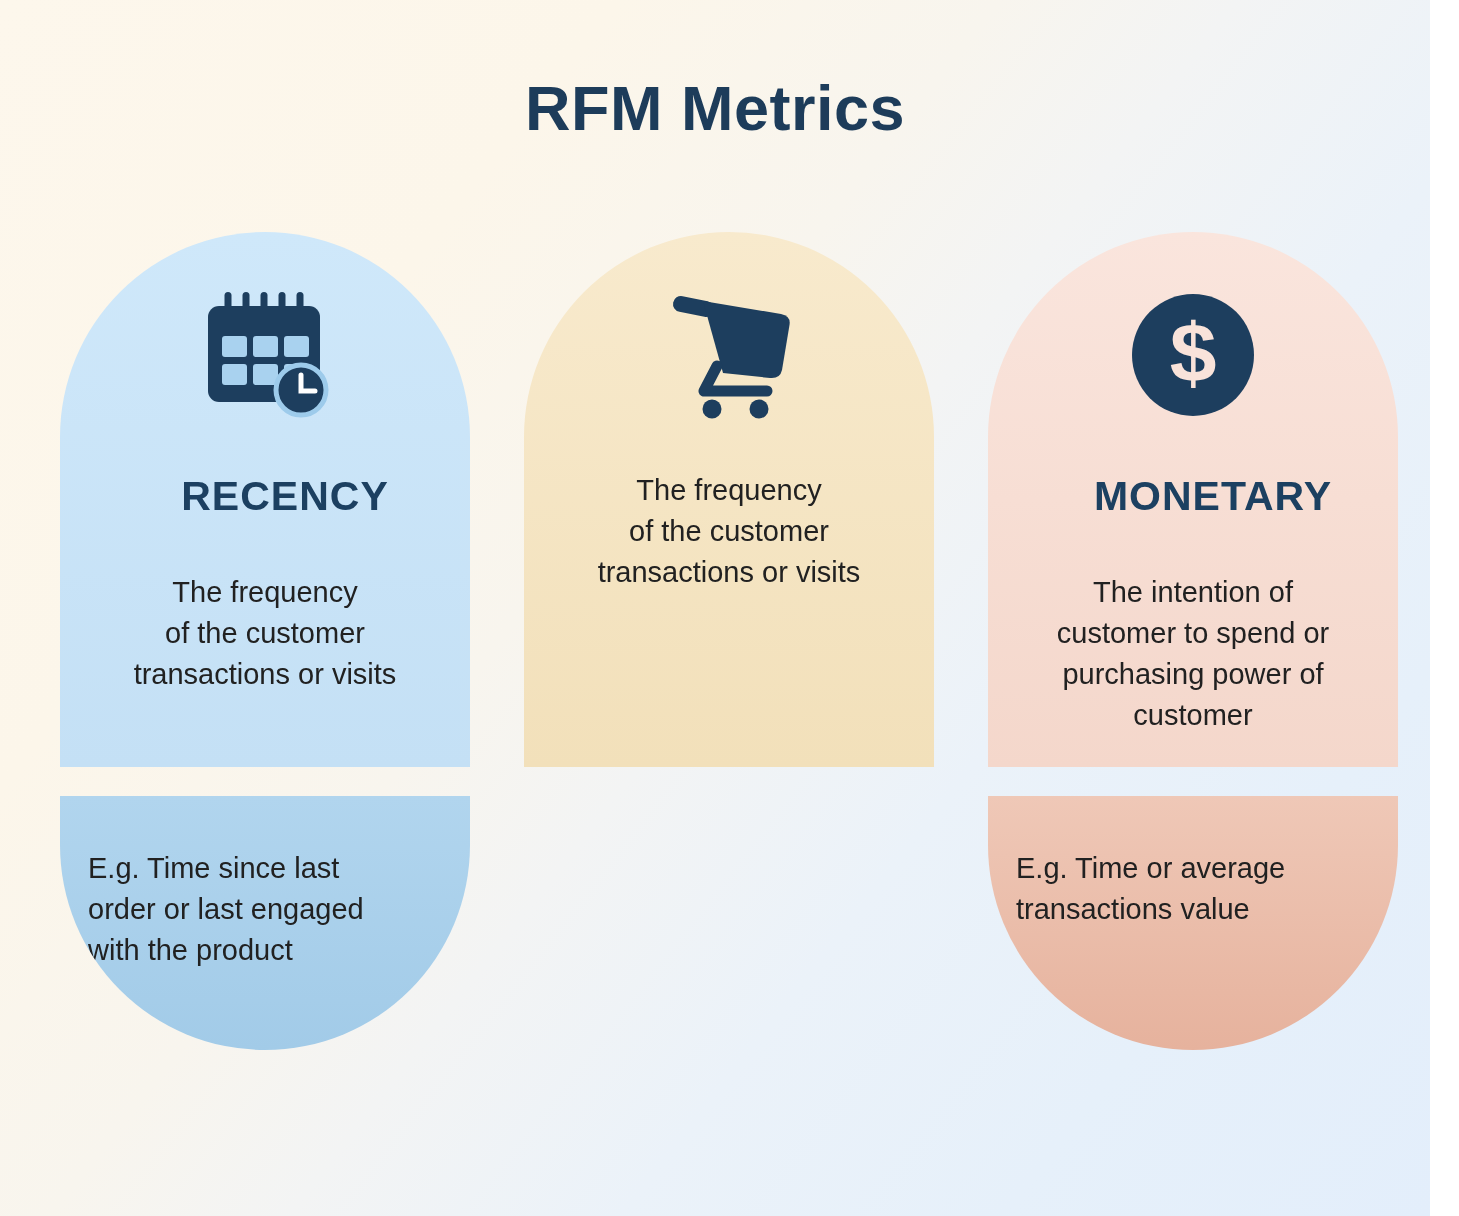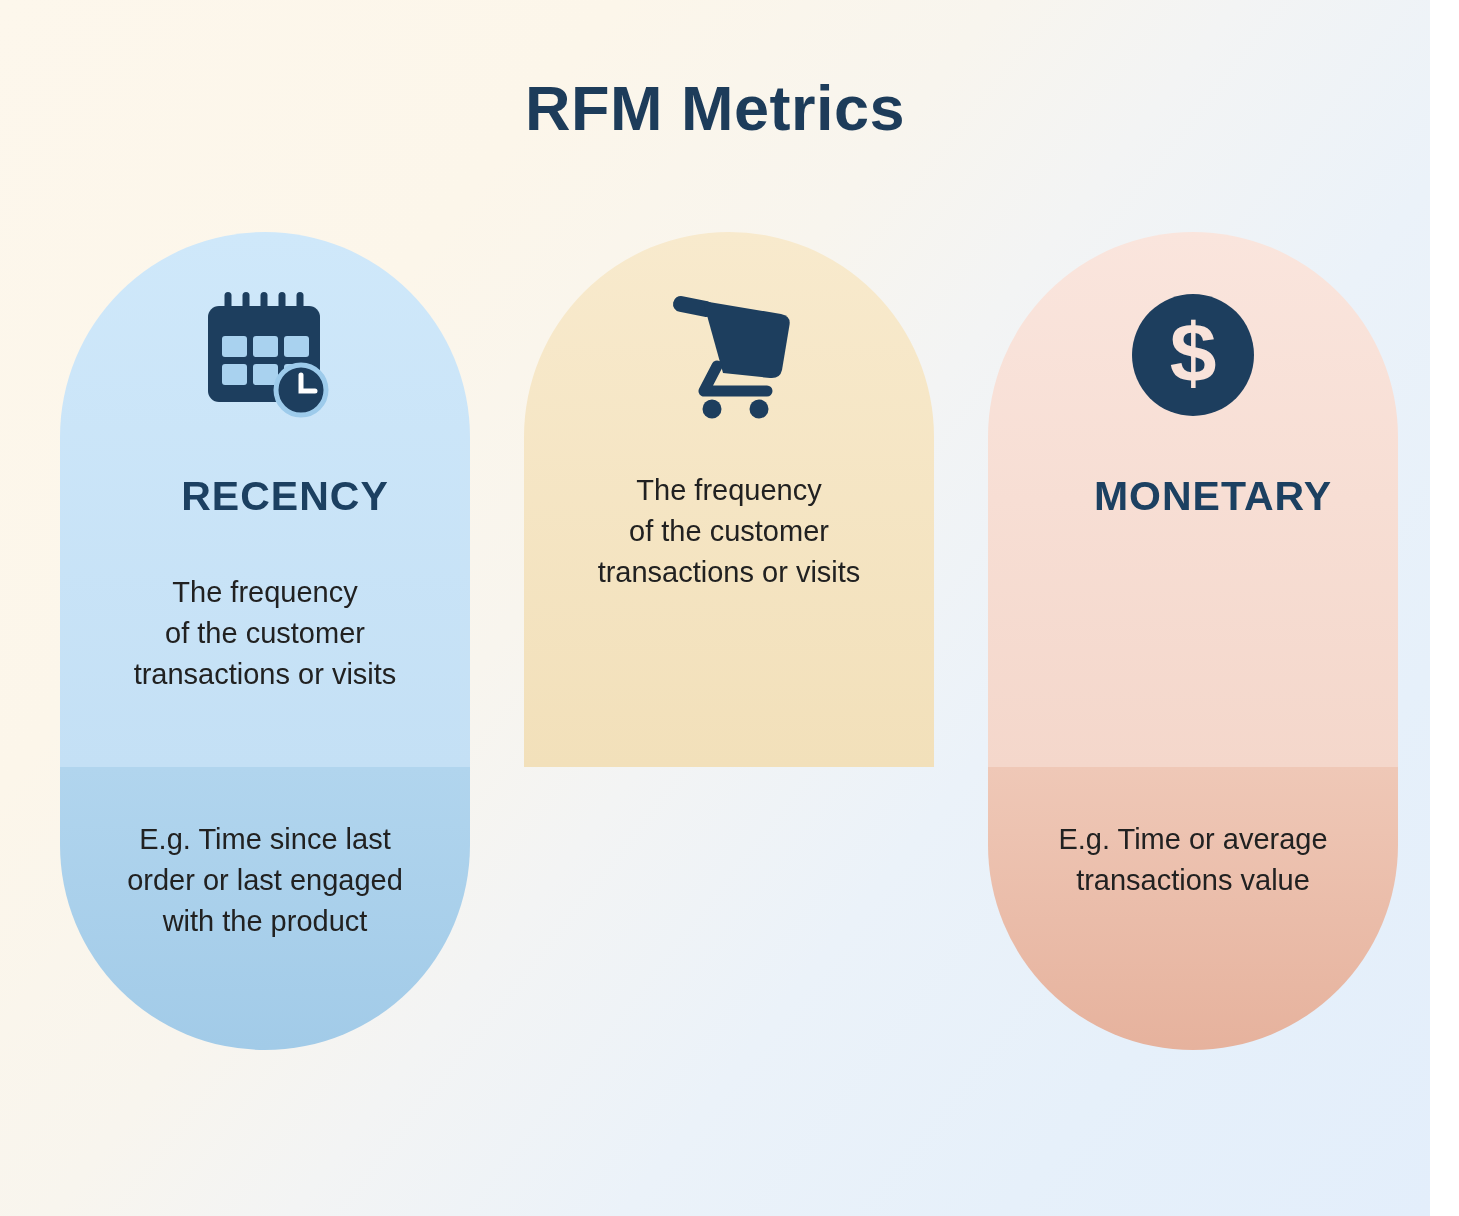--- a/index.html
+++ b/index.html
@@ -45,21 +45,21 @@
   .pill-top {
     height: 535px;
     flex: none;
     box-sizing: border-box;
     text-align: center;
   }
   .pill-bottom {
     flex: 1;
     box-sizing: border-box;
     padding: 52px 28px 0 28px;
-    text-align: center;
+    margin-top: 29px;
   }
   .pill-recency .pill-top      { background: linear-gradient(180deg, #cfe8fa 0%, #c4e0f5 100%); }
   .pill-recency .pill-bottom   { background: linear-gradient(180deg, #b1d5ee 0%, #a2cbe8 100%); }
   .pill-frequency .pill-top    { background: linear-gradient(180deg, #f8eacd 0%, #f2e0ba 100%); }
   .pill-frequency .pill-bottom { background: linear-gradient(180deg, #ecd29c 0%, #e1c07c 100%); }
   .pill-monetary .pill-top     { background: linear-gradient(180deg, #fae5dd 0%, #f4d7cb 100%); }
   .pill-monetary .pill-bottom  { background: linear-gradient(180deg, #efc8b7 0%, #e6b29d 100%); }
 
   .icon-wrap {
     height: 130px;
@@ -166,20 +166,24 @@
   </section>
 
   <section class="pill pill-monetary">
     <div class="pill-top">
       <div class="icon-wrap">
         <div class="dollar-circle">
           <span>$</span>
         </div>
       </div>
       <h2 class="card-title">MONETARY</h2>
+      <p class="card-desc">The intention of
+customer to spend or
+purchasing power of
+customer</p>
     </div>
     <div class="pill-bottom">
       <p class="card-example">E.g. Time or average
 transactions value</p>
     </div>
   </section>
 
 </div>
 
 </body></html>

